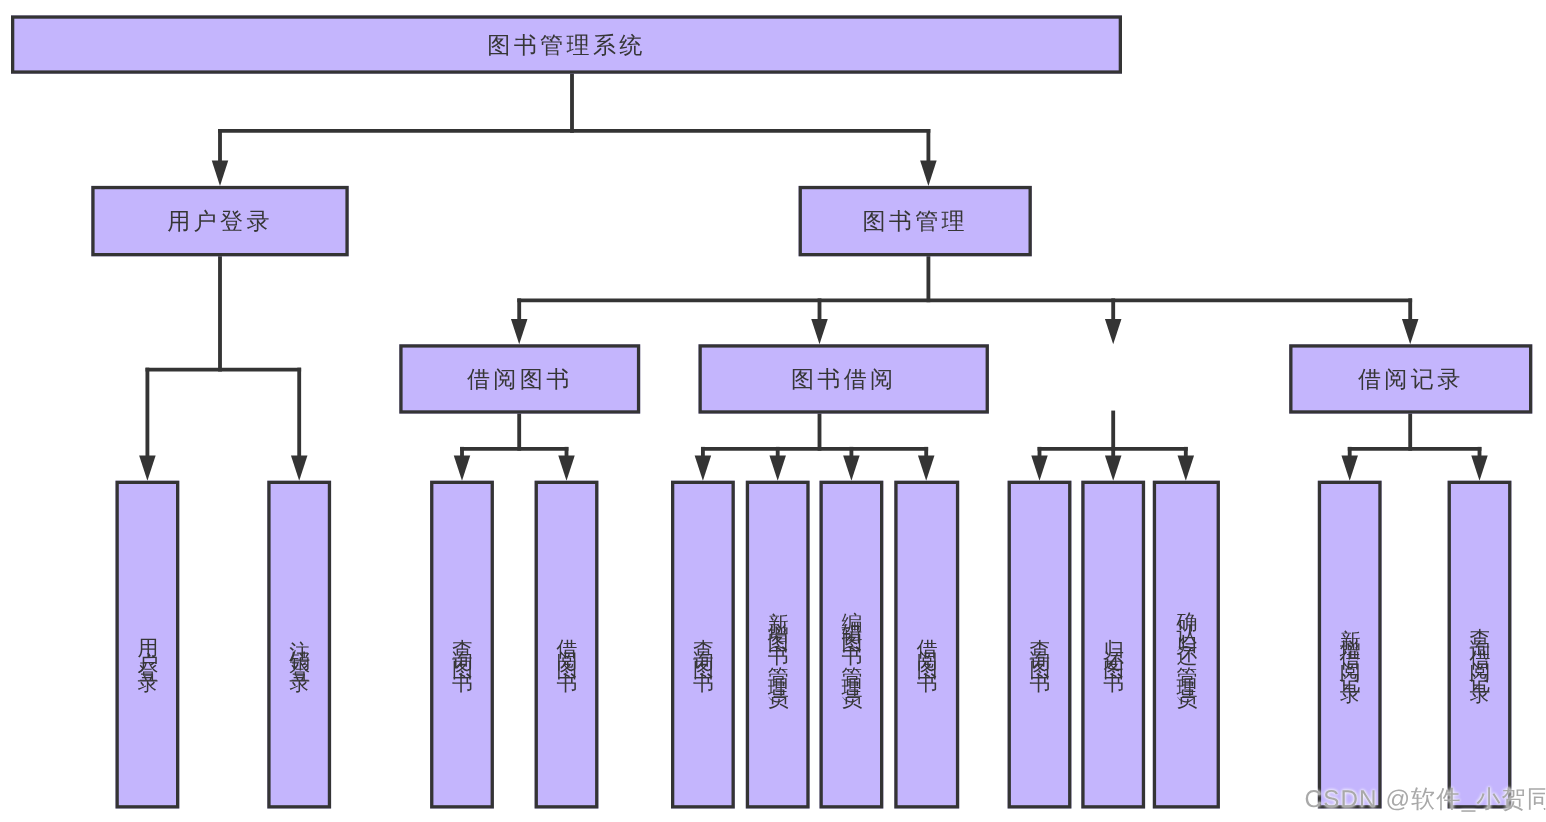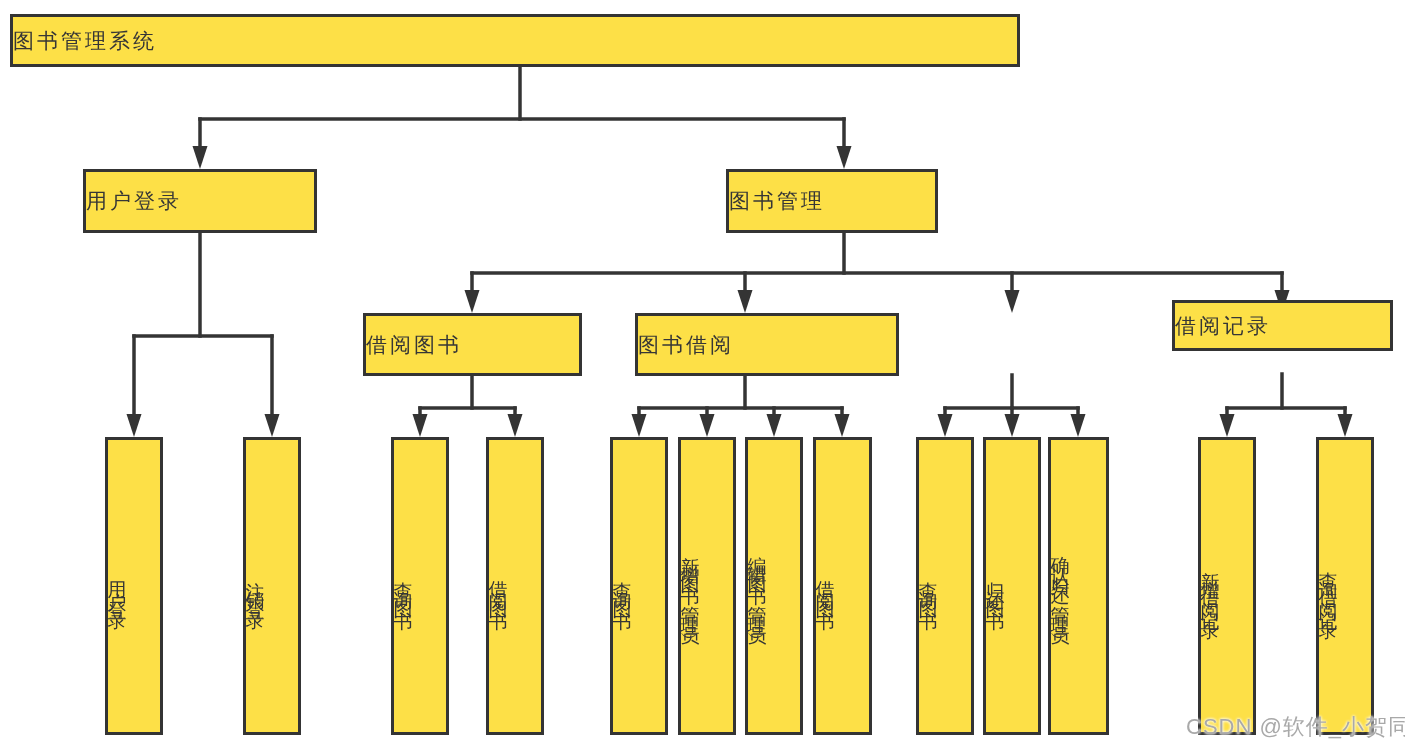--- a/index.html
+++ b/index.html
@@ -8,24 +8,24 @@
     width:1405px;height:747px;
     background:var(--bg,#fff);
     font-family:"Liberation Sans", sans-serif;
     overflow:hidden;
   }
   #connectors{position:absolute;left:0;top:0;pointer-events:none;}
   .box{
     position:absolute;
     box-sizing:border-box;
     border:3px solid var(--line,#343434);
-    background:#fde047;
+    background:#c4b5fd;
     display:flex;
     align-items:center;
-    justify-content:flex-start;
+    justify-content:center;
     color:var(--text,#363636);
   }
   .hbox span{
     font-size:21px;
     letter-spacing:3px;
     white-space:nowrap;
   }
   .vbox span{
     writing-mode:vertical-rl;
     text-orientation:mixed;
@@ -113,21 +113,21 @@
   <div class="box hbox" style="left:726px;top:169px;width:212px;height:64px">
     <span>图书管理</span>
   </div>
 
   <div class="box hbox" style="left:363px;top:313px;width:219px;height:63px">
     <span>借阅图书</span>
   </div>
   <div class="box hbox" style="left:635px;top:313px;width:264px;height:63px">
     <span>图书借阅</span>
   </div>
-  <div class="box hbox" style="left:1172px;top:300px;width:221px;height:51px">
+  <div class="box hbox" style="left:1172px;top:313px;width:221px;height:63px">
     <span>借阅记录</span>
   </div>
 
   <div class="box vbox" style="left:105px;top:437px;width:58px;height:298px">
     <span>用户登录</span>
   </div>
   <div class="box vbox" style="left:243px;top:437px;width:58px;height:298px">
     <span>注销登录</span>
   </div>
 

